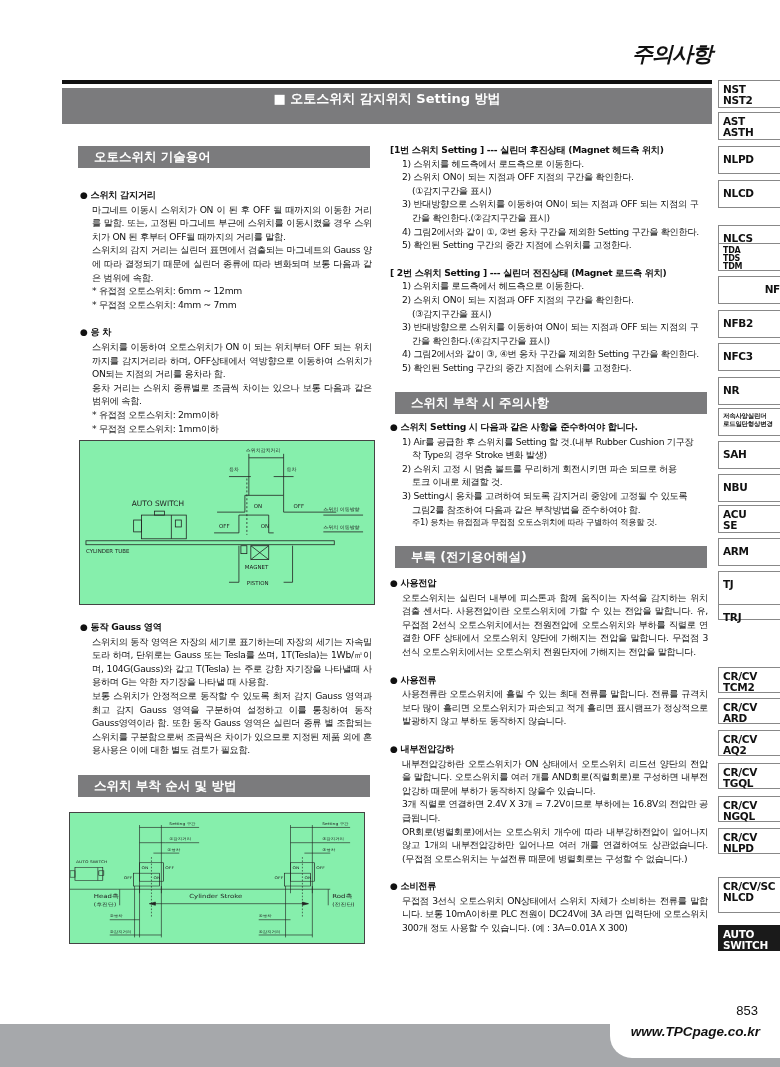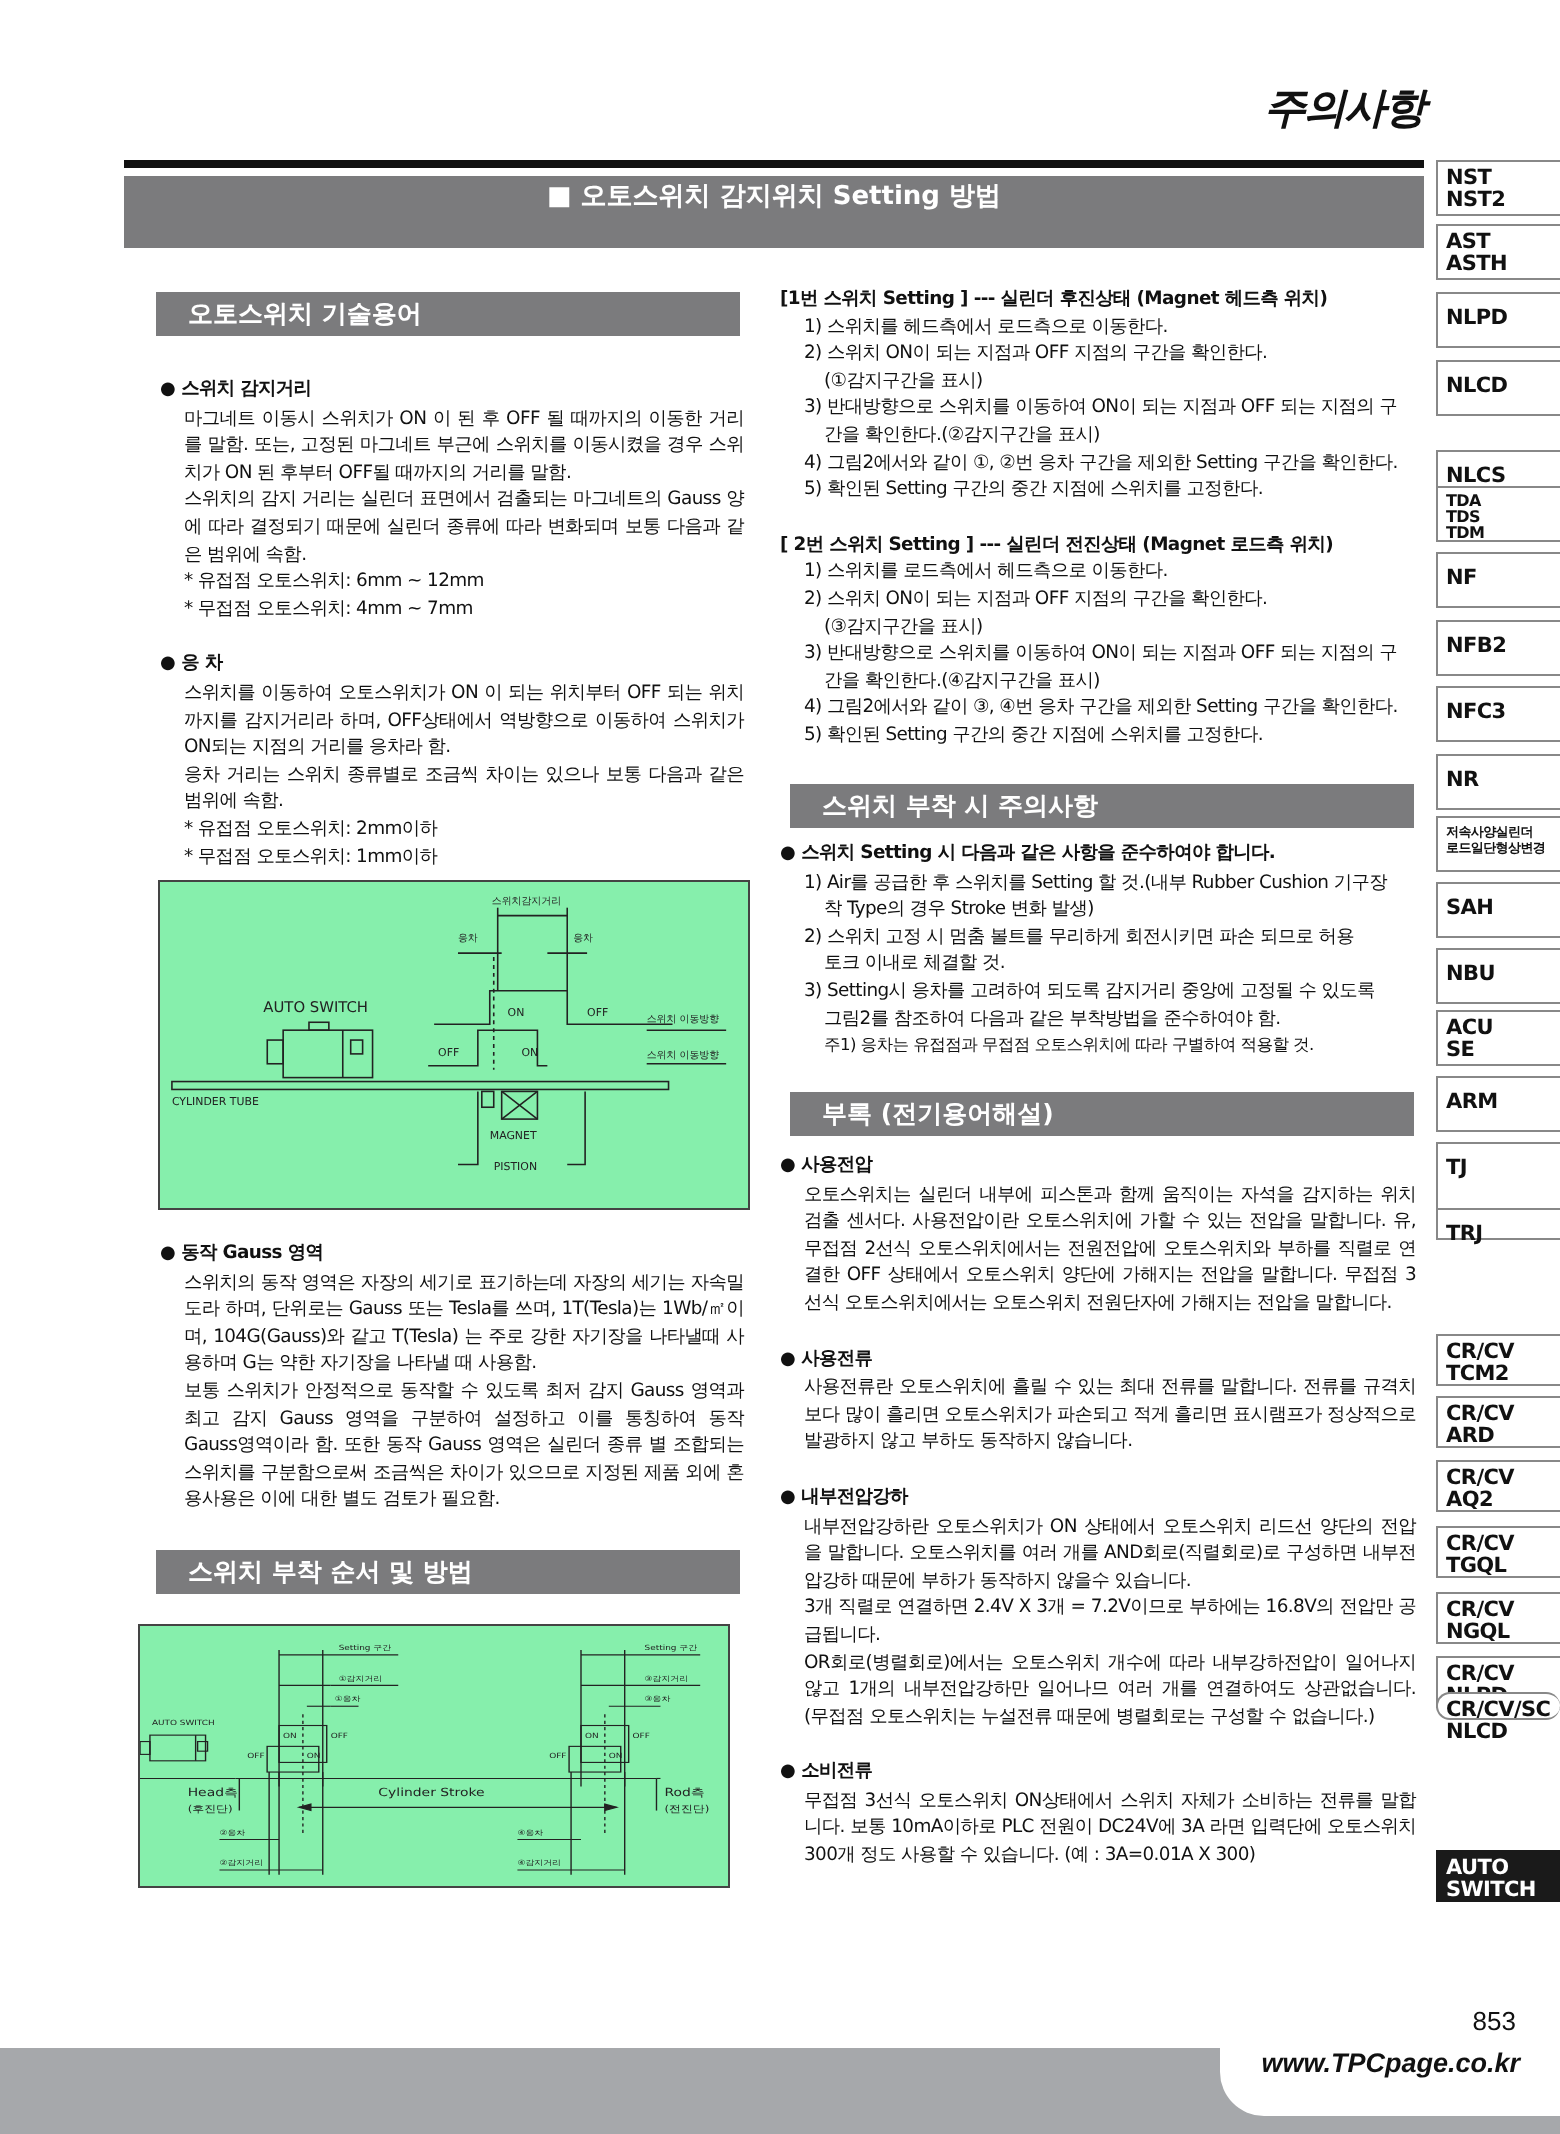--- a/index.html
+++ b/index.html
@@ -250,21 +250,21 @@
       <span>NLCD</span>
     </div>
     <div class="tab" style="top: 145px; height: 28px; line-height: 24px; padding-top: 0px;">
       <span>NLCS</span>
     </div>
     <div class="tab small" style="top: 163px; height: 28px;">
       <span>TDA</span>
       <span>TDS</span>
       <span>TDM</span>
     </div>
-    <div class="tab" style="top: 196px; height: 28px; line-height: 24px; padding-top: 0px;">
+    <div class="tab" style="top: 196px; height: 28px; line-height: 24px; padding-top: 0px; text-align: right;">
       <span>NF</span>
     </div>
     <div class="tab" style="top: 230px; height: 28px; line-height: 24px; padding-top: 0px;">
       <span>NFB2</span>
     </div>
     <div class="tab" style="top: 263px; height: 28px; line-height: 24px; padding-top: 0px;">
       <span>NFC3</span>
     </div>
     <div class="tab" style="top: 297px; height: 28px; line-height: 24px; padding-top: 0px;">
       <span>NR</span>
@@ -309,21 +309,21 @@
       <span>TGQL</span>
     </div>
     <div class="tab" style="top: 716px; height: 26px;">
       <span>CR/CV</span>
       <span>NGQL</span>
     </div>
     <div class="tab" style="top: 748px; height: 26px;">
       <span>CR/CV</span>
       <span>NLPD</span>
     </div>
-    <div class="tab" style="top: 766px; height: 14px; border-radius: 13px;">
+    <div class="tab" style="top: 797px; height: 36px;">
       <span>CR/CV/SC</span>
       <span>NLCD</span>
     </div>
     <div class="tab active" style="top: 845px; height: 26px;">
       <span>AUTO</span>
       <span>SWITCH</span>
     </div>
   </div>
 
 <div class="footer-band"></div>

